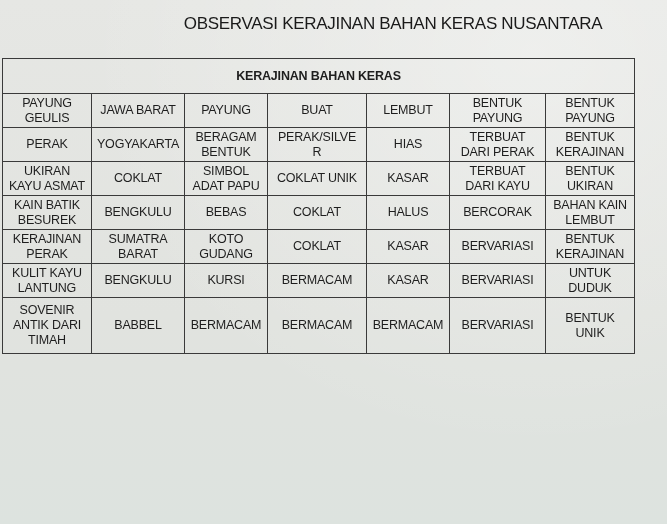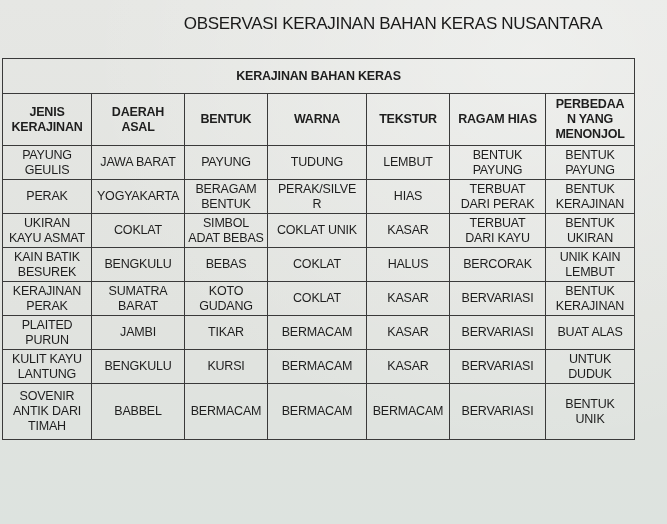--- a/index.html
+++ b/index.html
@@ -95,41 +95,28 @@
       <col class="col-2">
       <col class="col-3">
       <col class="col-4">
       <col class="col-5">
       <col class="col-6">
   </colgroup>
   <thead>
     <tr>
       <th colspan="7" class="caption-cell">KERAJINAN BAHAN KERAS</th>
     </tr>
-    <tr class="header-row">
-      <th><span class="cell-text">JENIS
-KERAJINAN</span></th>
-      <th><span class="cell-text">DAERAH
-ASAL</span></th>
-      <th><span class="cell-text">BENTUK</span></th>
-      <th><span class="cell-text">WARNA</span></th>
-      <th><span class="cell-text">TEKSTUR</span></th>
-      <th><span class="cell-text">RAGAM HIAS</span></th>
-      <th><span class="cell-text">PERBEDAA
-N YANG
-MENONJOL</span></th>
-    </tr>
   </thead>
   <tbody id="table-body">
       <tr class="data-row">
         <td class="first-col"><span class="cell-text">PAYUNG
 GEULIS</span></td>
         <td><span class="cell-text">JAWA BARAT</span></td>
         <td><span class="cell-text">PAYUNG</span></td>
-        <td><span class="cell-text">TUDUNG</span></td>
+        <td><span class="cell-text">BUAT</span></td>
         <td><span class="cell-text">LEMBUT</span></td>
         <td><span class="cell-text">BENTUK
 PAYUNG</span></td>
         <td><span class="cell-text">BENTUK
 PAYUNG</span></td>
       </tr>
       <tr class="data-row">
         <td class="first-col"><span class="cell-text">PERAK</span></td>
         <td><span class="cell-text">YOGYAKARTA</span></td>
         <td><span class="cell-text">BERAGAM
@@ -140,61 +127,51 @@
         <td><span class="cell-text">TERBUAT
 DARI PERAK</span></td>
         <td><span class="cell-text">BENTUK
 KERAJINAN</span></td>
       </tr>
       <tr class="data-row">
         <td class="first-col"><span class="cell-text">UKIRAN
 KAYU ASMAT</span></td>
         <td><span class="cell-text">COKLAT</span></td>
         <td><span class="cell-text">SIMBOL
-ADAT BEBAS</span></td>
+ADAT PAPU</span></td>
         <td><span class="cell-text">COKLAT UNIK</span></td>
         <td><span class="cell-text">KASAR</span></td>
         <td><span class="cell-text">TERBUAT
 DARI KAYU</span></td>
         <td><span class="cell-text">BENTUK
 UKIRAN</span></td>
       </tr>
       <tr class="data-row">
         <td class="first-col"><span class="cell-text">KAIN BATIK
 BESUREK</span></td>
         <td><span class="cell-text">BENGKULU</span></td>
         <td><span class="cell-text">BEBAS</span></td>
         <td><span class="cell-text">COKLAT</span></td>
         <td><span class="cell-text">HALUS</span></td>
         <td><span class="cell-text">BERCORAK</span></td>
-        <td><span class="cell-text">UNIK KAIN
+        <td><span class="cell-text">BAHAN KAIN
 LEMBUT</span></td>
       </tr>
       <tr class="data-row">
         <td class="first-col"><span class="cell-text">KERAJINAN
 PERAK</span></td>
         <td><span class="cell-text">SUMATRA
 BARAT</span></td>
         <td><span class="cell-text">KOTO
 GUDANG</span></td>
         <td><span class="cell-text">COKLAT</span></td>
         <td><span class="cell-text">KASAR</span></td>
         <td><span class="cell-text">BERVARIASI</span></td>
         <td><span class="cell-text">BENTUK
 KERAJINAN</span></td>
-      </tr>
-      <tr class="data-row">
-        <td class="first-col"><span class="cell-text">PLAITED
-PURUN</span></td>
-        <td><span class="cell-text">JAMBI</span></td>
-        <td><span class="cell-text">TIKAR</span></td>
-        <td><span class="cell-text">BERMACAM</span></td>
-        <td><span class="cell-text">KASAR</span></td>
-        <td><span class="cell-text">BERVARIASI</span></td>
-        <td><span class="cell-text">BUAT ALAS</span></td>
       </tr>
       <tr class="data-row">
         <td class="first-col"><span class="cell-text">KULIT KAYU
 LANTUNG</span></td>
         <td><span class="cell-text">BENGKULU</span></td>
         <td><span class="cell-text">KURSI</span></td>
         <td><span class="cell-text">BERMACAM</span></td>
         <td><span class="cell-text">KASAR</span></td>
         <td><span class="cell-text">BERVARIASI</span></td>
         <td><span class="cell-text">UNTUK

